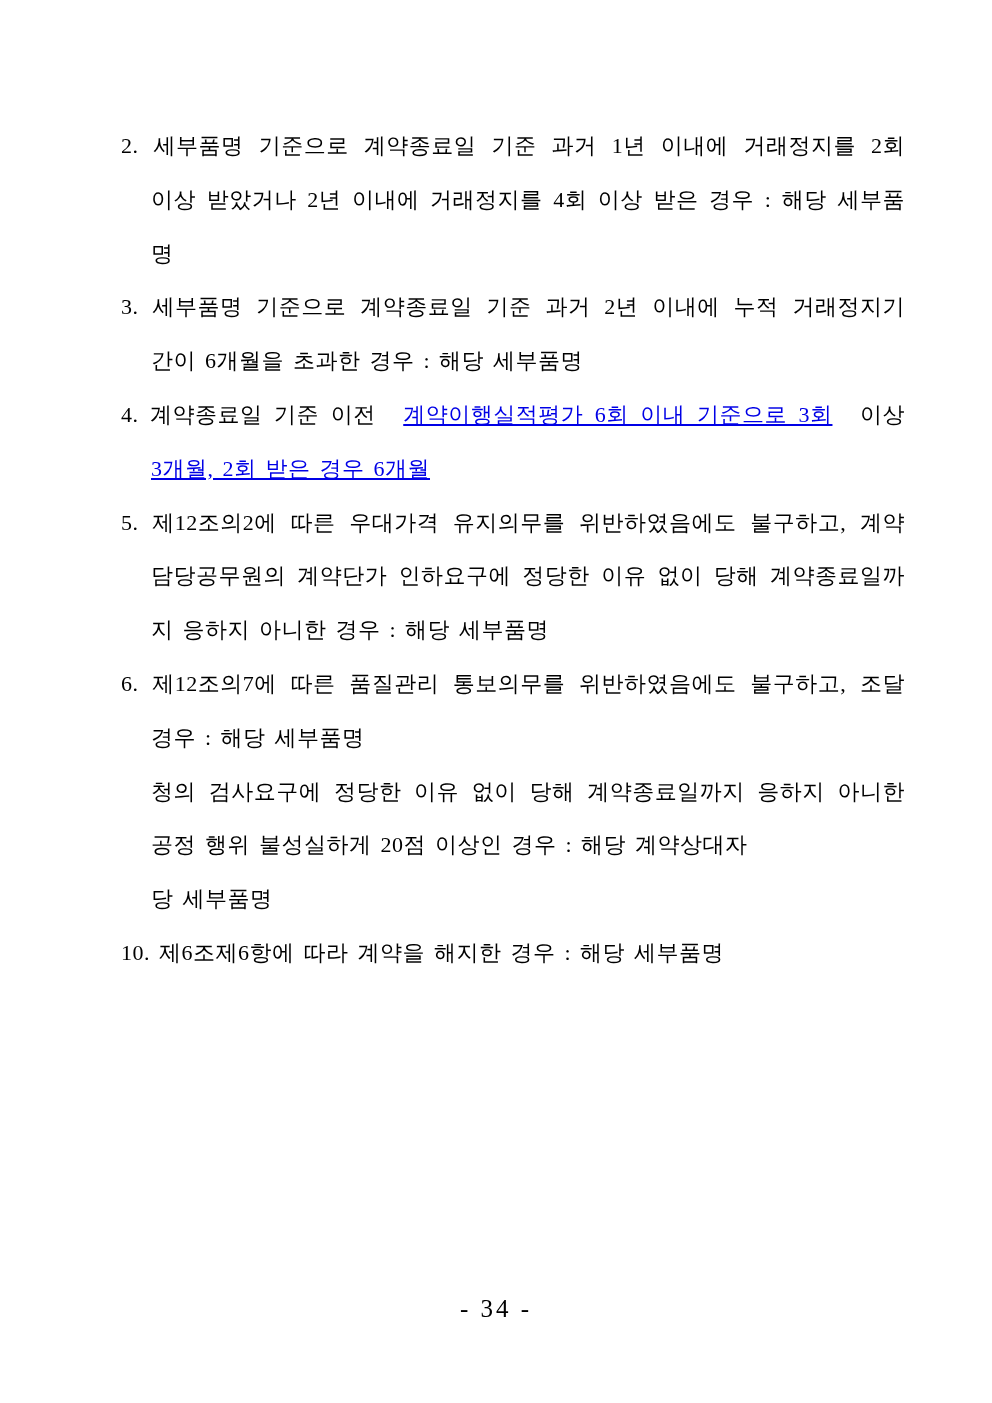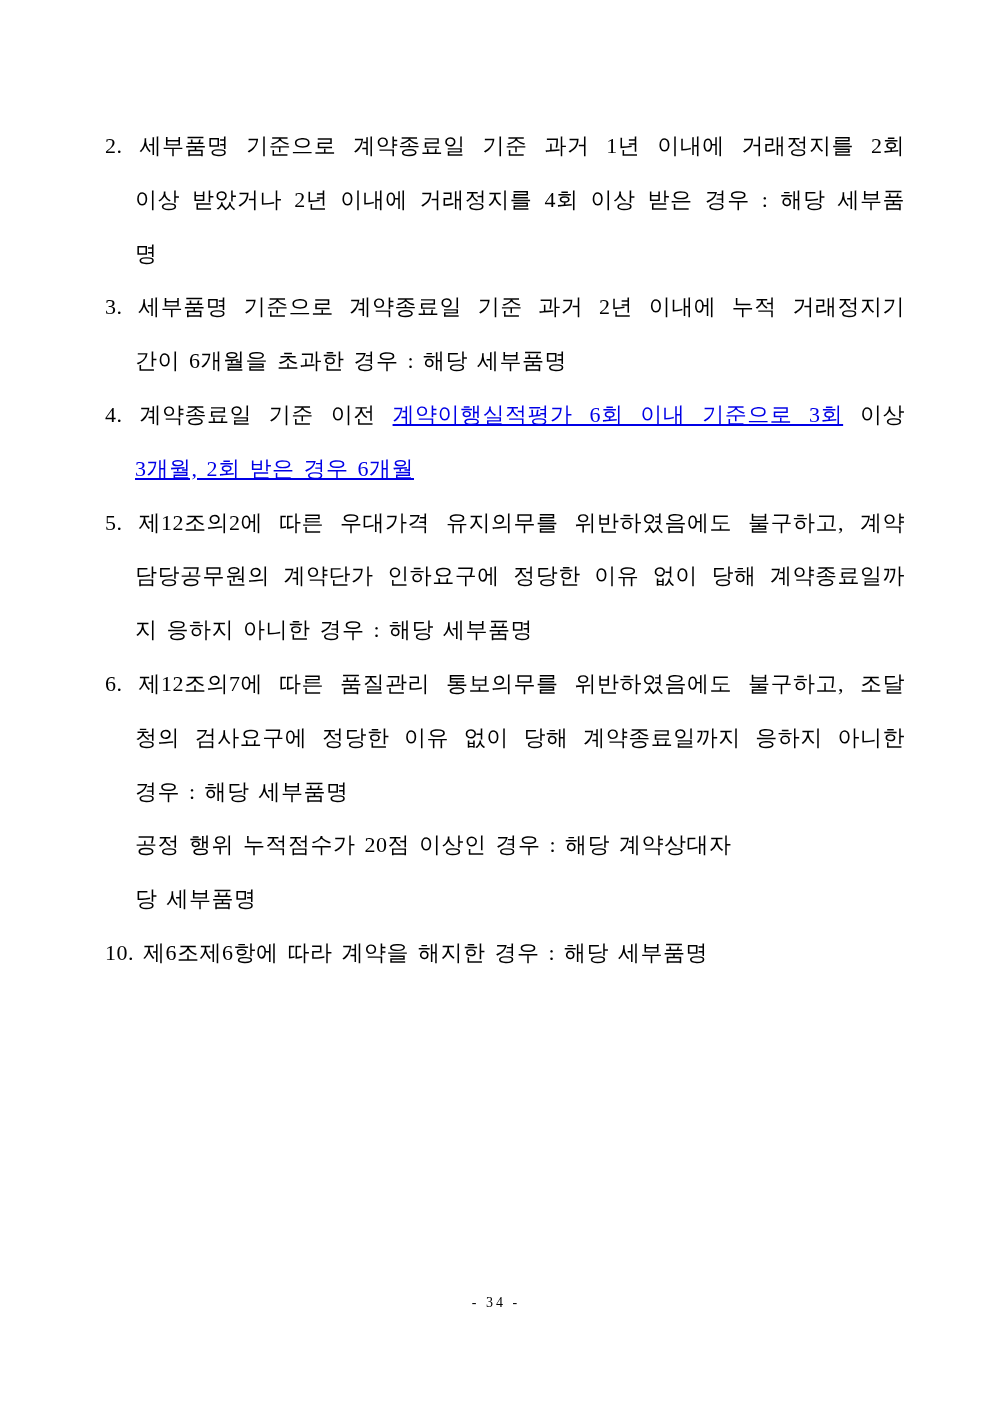--- a/index.html
+++ b/index.html
@@ -36,29 +36,29 @@
     text-align: left;
   }
   .line.justify {
     text-align: justify;
     text-align-last: justify;
     word-spacing: 0;
   }
   .line.cont {
     padding-left: 30px;
   }
-  .seg { color: #000000; }
+  .seg { color: #000000; margin-left: 16px; }
   .seg.blue { color: var(--highlight, #0000e6); text-decoration: underline; }
   .page-footer {
     position: absolute;
     left: 0;
     top: 1295px;
     width: 992px;
     text-align: center;
-    font-size: 14px;
+    font-size: 25px;
     letter-spacing: 3px;
     color: #000000;
   }
 </style>
 </head>
 <body style="background: rgb(255, 255, 255); color: rgb(0, 0, 0);">
 
 <div class="doc-body">
     <div class="doc-item">
       <div class="line justify"><span class="seg">2. 세부품명 기준으로 계약종료일 기준 과거 1년 이내에 거래정지를 2회</span></div>
@@ -73,25 +73,25 @@
       <div class="line justify"><span class="seg">4. 계약종료일 기준 이전 </span><span class="seg blue">계약이행실적평가 6회 이내 기준으로 3회</span><span class="seg"> 이상</span></div>
       <div class="line cont"><span class="seg blue">3개월, 2회 받은 경우 6개월</span></div>
     </div>
     <div class="doc-item">
       <div class="line justify"><span class="seg">5. 제12조의2에 따른 우대가격 유지의무를 위반하였음에도 불구하고, 계약</span></div>
       <div class="line justify cont"><span class="seg">담당공무원의 계약단가 인하요구에 정당한 이유 없이 당해 계약종료일까</span></div>
       <div class="line cont"><span class="seg">지 응하지 아니한 경우 : 해당 세부품명</span></div>
     </div>
     <div class="doc-item">
       <div class="line justify"><span class="seg">6. 제12조의7에 따른 품질관리 통보의무를 위반하였음에도 불구하고, 조달</span></div>
+      <div class="line cont"><span class="seg">경우 : 해당 세부품명</span></div>
       <div class="line justify cont"><span class="seg">청의 검사요구에 정당한 이유 없이 당해 계약종료일까지 응하지 아니한</span></div>
-      <div class="line cont"><span class="seg">경우 : 해당 세부품명</span></div>
     </div>
     <div class="doc-item">
-      <div class="line cont"><span class="seg">공정 행위 누적점수가 20점 이상인 경우 : 해당 계약상대자</span></div>
+      <div class="line cont"><span class="seg">공정 행위 불성실하게 20점 이상인 경우 : 해당 계약상대자</span></div>
     </div>
     <div class="doc-item">
       <div class="line cont"><span class="seg">당 세부품명</span></div>
     </div>
     <div class="doc-item">
       <div class="line"><span class="seg">10. 제6조제6항에 따라 계약을 해지한 경우 : 해당 세부품명</span></div>
     </div>
   </div>
 
 <div class="page-footer">- 34 -</div>

